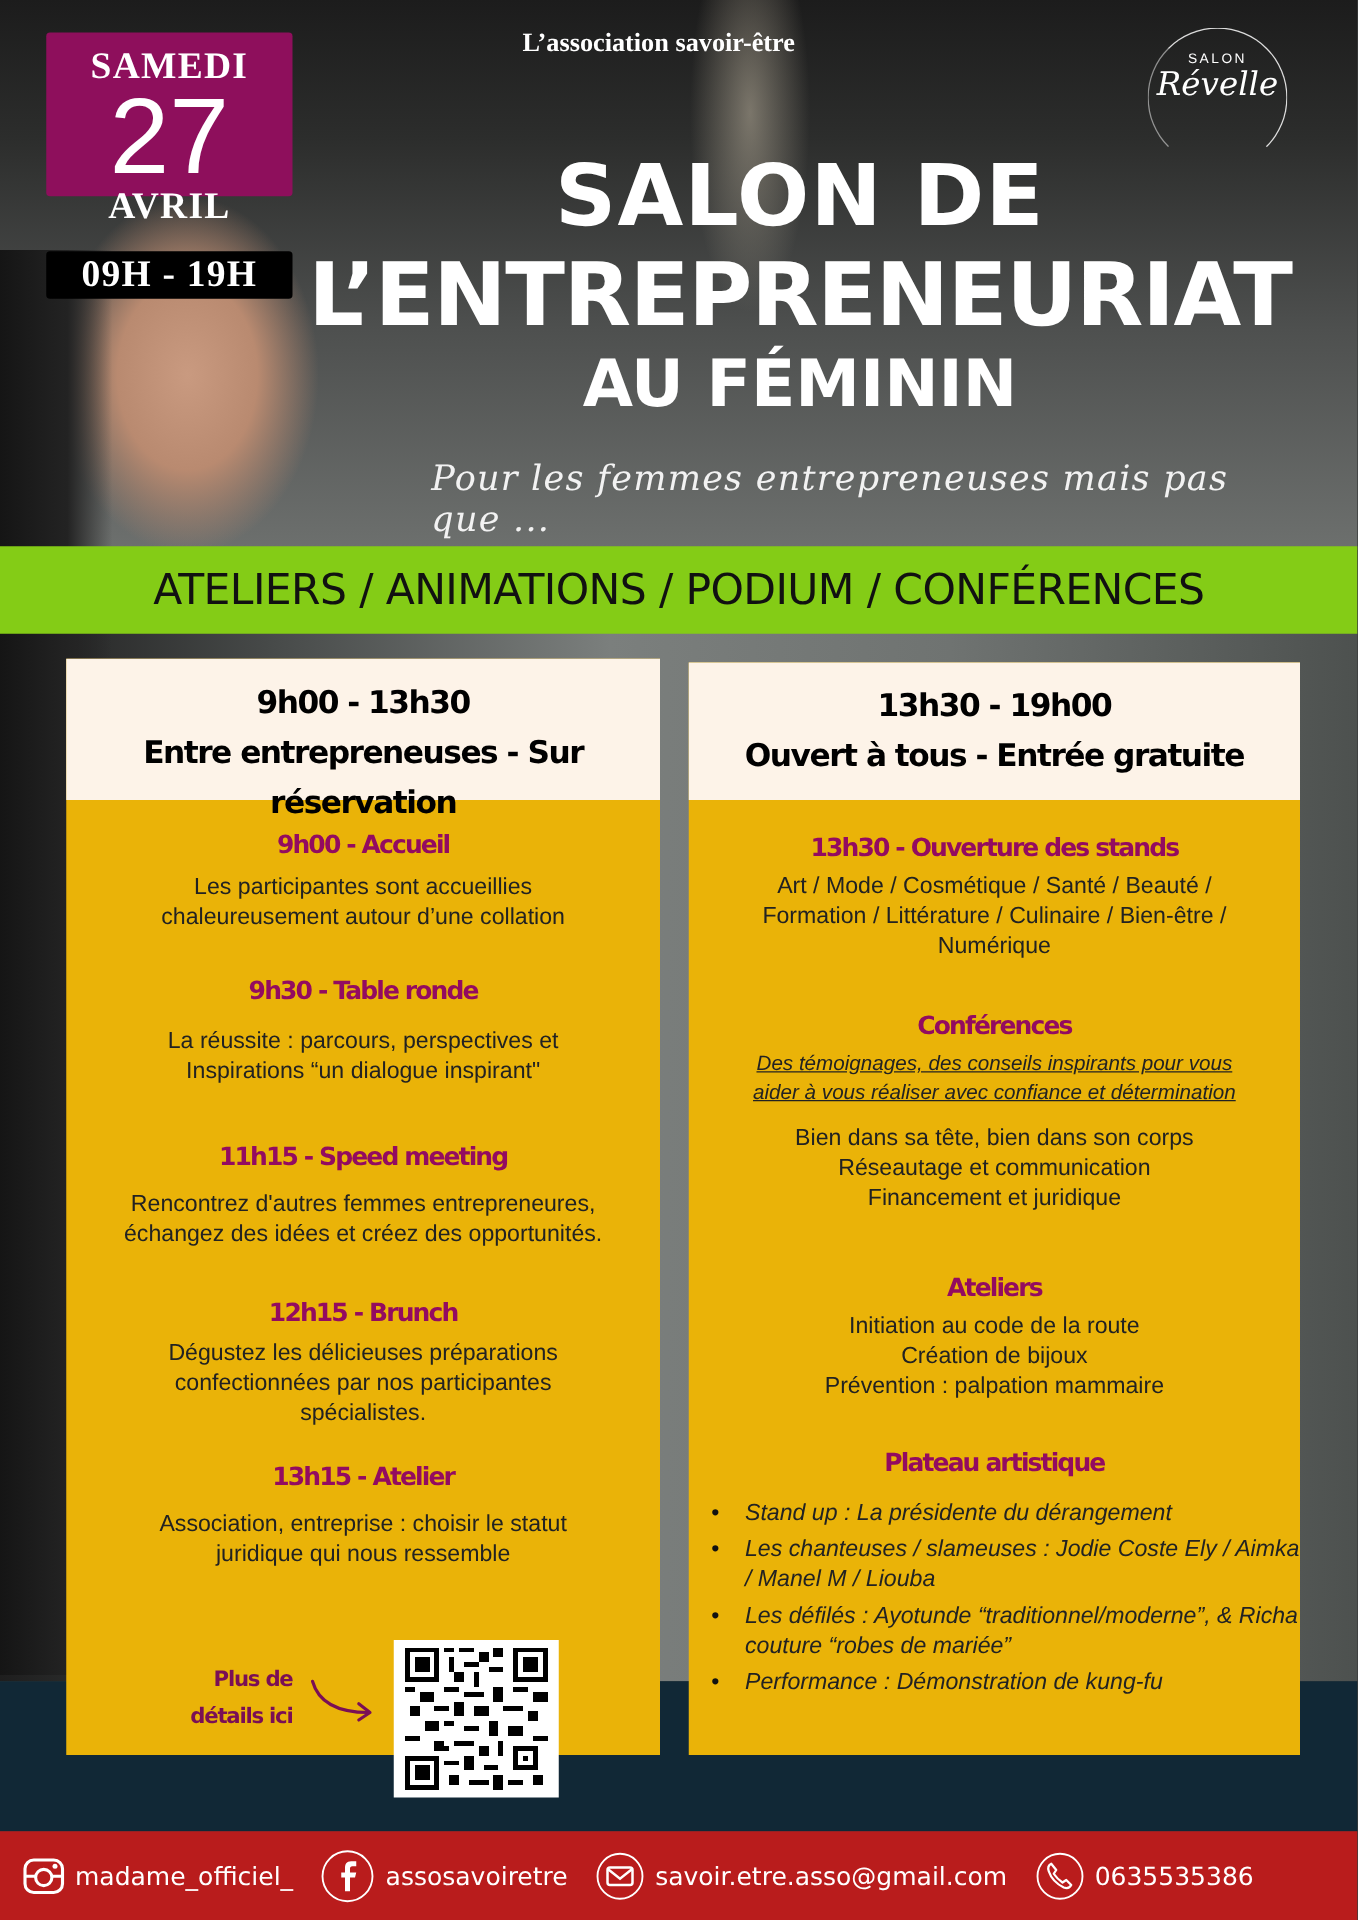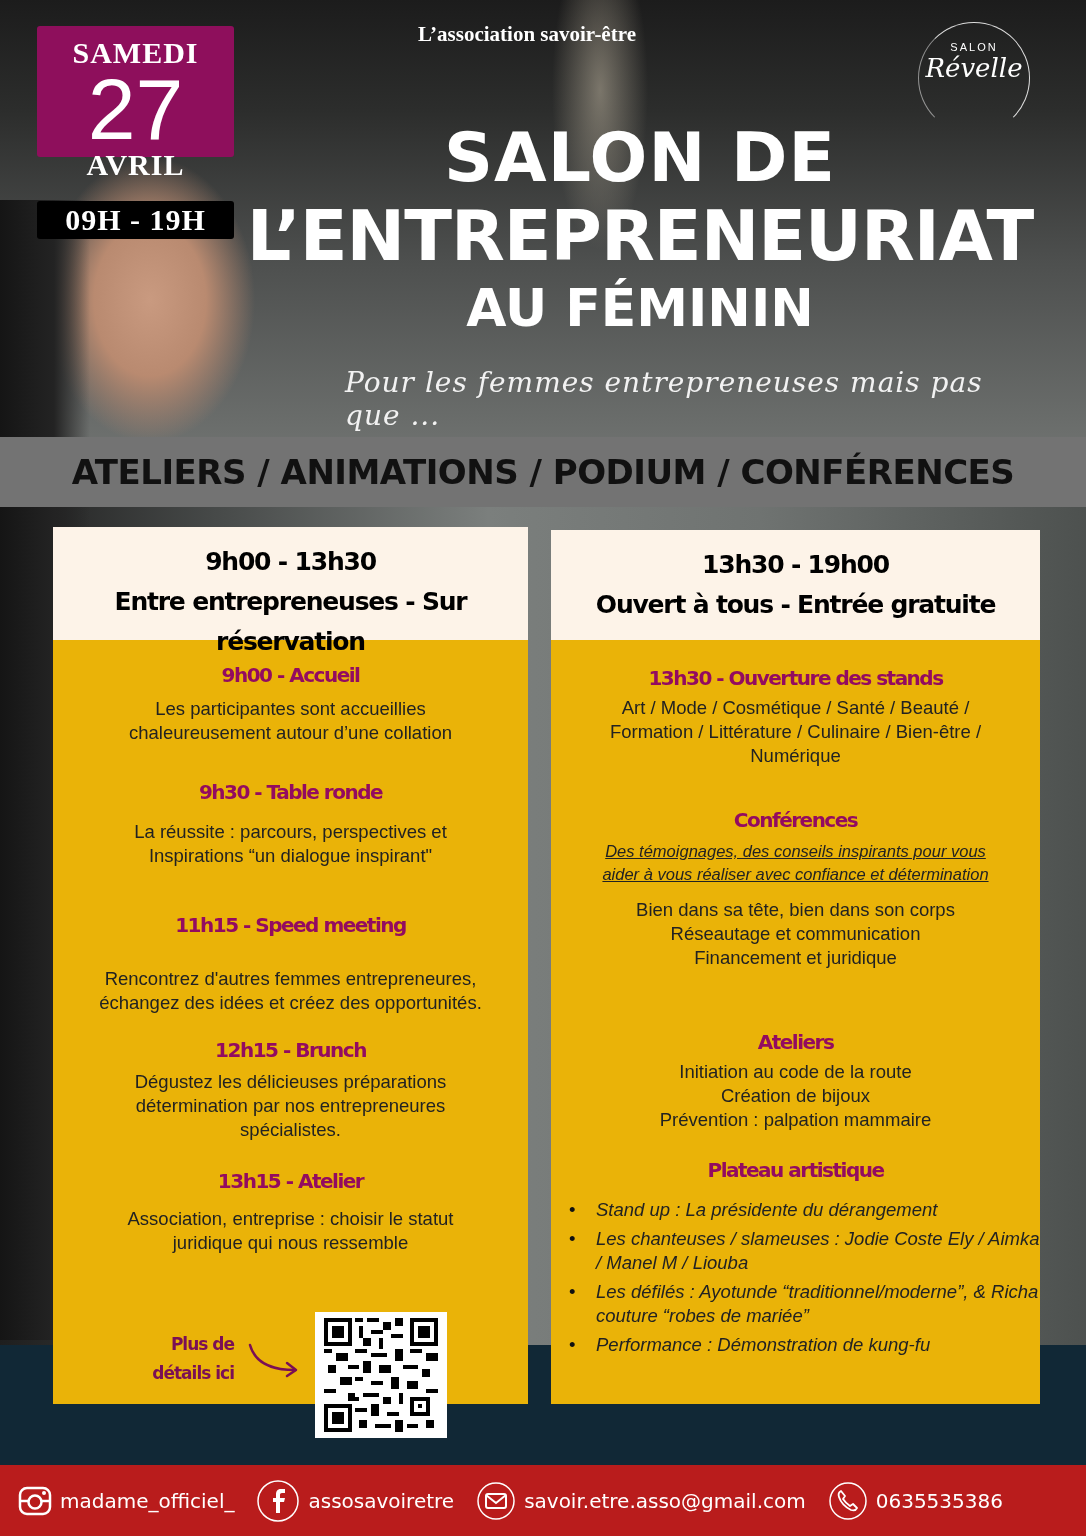--- a/index.html
+++ b/index.html
@@ -73,22 +73,22 @@
   .title-l3 { font-size: 52px; line-height: 64px; }
 
   .tagline {
     position: absolute; left: 345px; top: 366px; width: 700px;
     color: #f2f2f2; font-family: "DejaVu Serif", serif; font-style: italic;
     font-size: 28px; letter-spacing: 1px;
   }
 
   .banner {
     position: absolute; left: 0; top: 437px; width: 1086px; height: 70px;
-    background: #737373; text-align: center;
-    font-family: "DejaVu Sans", sans-serif; font-weight: bold;
+    background: #84cc16; text-align: center;
+    font-family: "DejaVu Sans", sans-serif; font-weight: normal;
     font-size: 34px; line-height: 70px; color: #111;
     letter-spacing: -0.5px;
   }
 
   
   .card {
     position: absolute; background: #eab308;
   }
   .card-left { left: 53px; top: 527px; width: 475px; height: 877px; }
   .card-right { left: 551px; top: 530px; width: 489px; height: 874px; }
@@ -192,31 +192,31 @@
   <div class="block" style="top:247px;">
     <div class="ev-title">9h30 - Table ronde</div>
     <div class="ev-desc" style="margin-top:10px;">
       <div>La réussite : parcours, perspectives et</div>
       <div>Inspirations “un dialogue inspirant"</div>
     </div>
   </div>
 
   <div class="block" style="top:380px;">
     <div class="ev-title">11h15 - Speed meeting</div>
-    <div class="ev-desc" style="margin-top:24px;">
+    <div class="ev-desc" style="margin-top:8px;">
       <div>Rencontrez d'autres femmes entrepreneures,</div>
       <div>échangez des idées et créez des opportunités.</div>
     </div>
   </div>
 
   <div class="block" style="top:505px;">
     <div class="ev-title">12h15 - Brunch</div>
     <div class="ev-desc" style="margin-top:2px;">
       <div>Dégustez les délicieuses préparations</div>
-      <div>détermination par nos entrepreneures</div>
+      <div>confectionnées par nos participantes</div>
       <div>spécialistes.</div>
     </div>
   </div>
 
   <div class="block" style="top:636px;">
     <div class="ev-title">13h15 - Atelier</div>
     <div class="ev-desc" style="margin-top:8px;">
       <div>Association, entreprise :  choisir le statut</div>
       <div>juridique qui nous ressemble</div>
     </div>
@@ -308,21 +308,21 @@
       <div>Des témoignages, des conseils inspirants pour vous</div>
       <div>aider à vous réaliser avec confiance et détermination</div>
     </div>
     <div class="ev-desc" style="margin-top:12px;">
       <div>Bien dans sa tête, bien dans son corps</div>
       <div>Réseautage et communication</div>
       <div>Financement et juridique</div>
     </div>
   </div>
 
-  <div class="block" style="top:494px;">
+  <div class="block" style="top:482px;">
     <div class="ev-title">Ateliers</div>
     <div class="ev-desc">
       <div>Initiation au code de la route</div>
       <div>Création de bijoux</div>
       <div>Prévention : palpation mammaire</div>
     </div>
   </div>
 
   <div class="block" style="top:622px;">
     <div class="ev-title">Plateau artistique</div>

